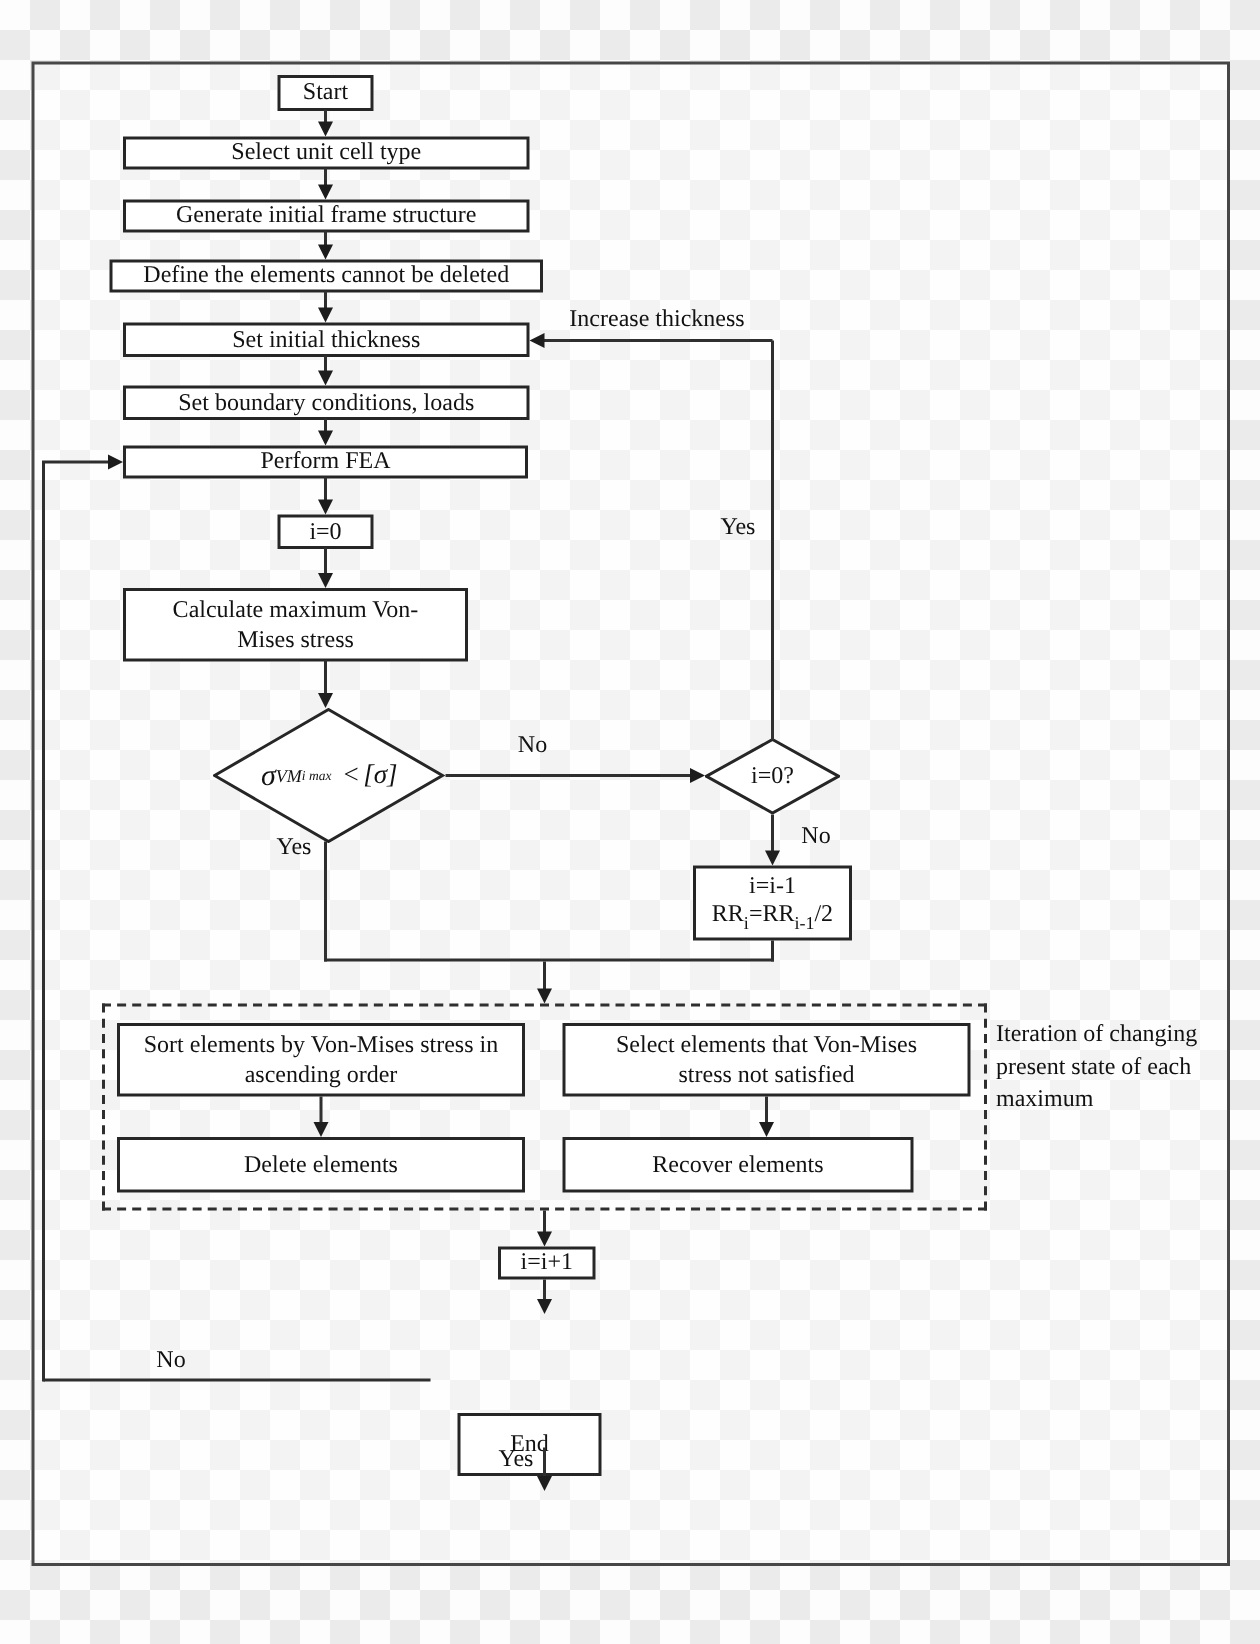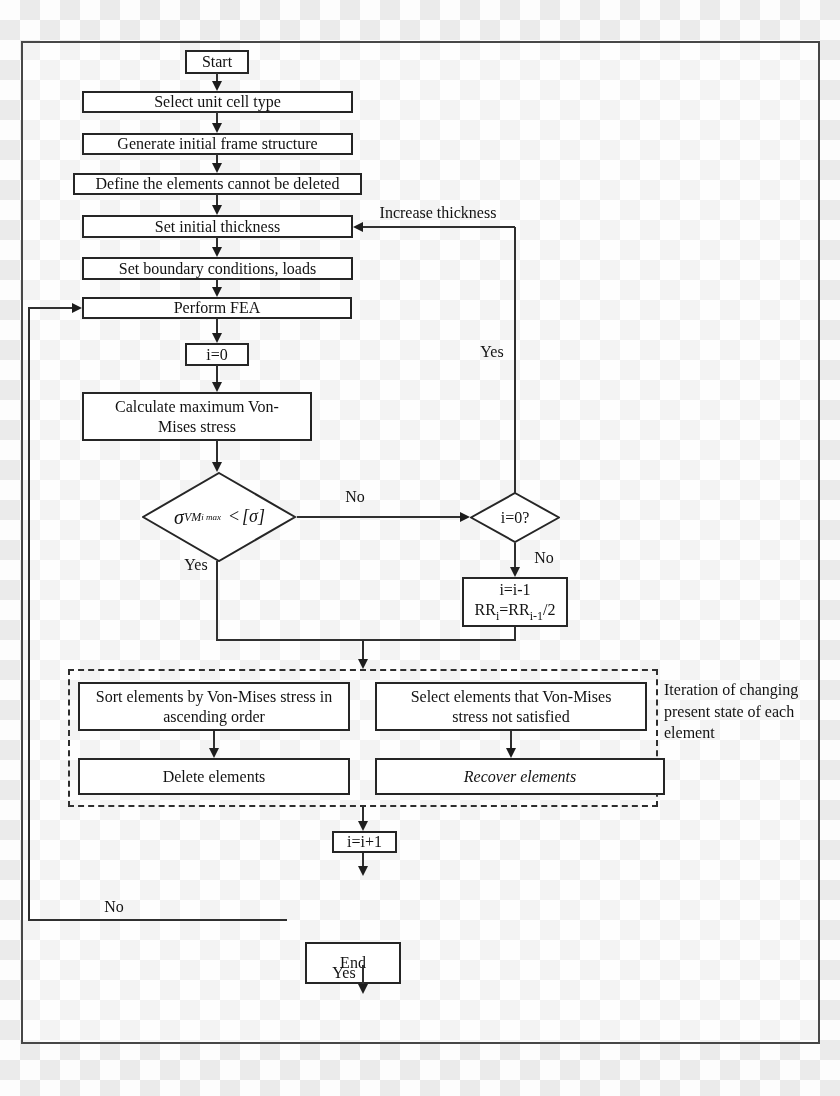--- a/index.html
+++ b/index.html
@@ -89,21 +89,21 @@
 
   <div class="box col" style="left:462px;top:577px;width:106px;height:50px;">
     <div>i=i-1</div>
     <div><span>RR</span><span class="sub1">i</span><span>=RR</span><span class="sub1">i-1</span><span>/2</span></div>
   </div>
 
   <div class="dashbox" style="left:68px;top:669px;width:590px;height:138px;"></div>
   <div class="box" style="left:78px;top:682px;width:272px;height:49px;padding:0 8px;">Sort elements by Von-Mises stress in ascending order</div>
   <div class="box" style="left:375px;top:682px;width:272px;height:49px;padding:0 20px;">Select elements that Von-Mises stress not satisfied</div>
   <div class="box" style="left:78px;top:758px;width:272px;height:37px;">Delete elements</div>
-  <div class="box" style="left:375px;top:758px;width:290px;height:37px;font-style:italic;">Recover elements</div>
+  <div class="box" style="left:375px;top:758px;width:234px;height:37px;">Recover elements</div>
 
   <div class="box" style="left:332px;top:831px;width:65px;height:22px;">i=i+1</div>
   <div class="box" style="left:305px;top:942px;width:96px;height:42px;">End</div>
 
   <div class="ln" style="left:216px;top:73px;width:2px;height:14px;"></div>
   <div class="ah ah-d" style="left:212px;top:81px;"></div>
   <div class="ln" style="left:216px;top:112px;width:2px;height:16px;"></div>
   <div class="ah ah-d" style="left:212px;top:123px;"></div>
   <div class="ln" style="left:216px;top:154px;width:2px;height:14px;"></div>
   <div class="ah ah-d" style="left:212px;top:163px;"></div>
@@ -153,15 +153,15 @@
   <div class="ln" style="left:28px;top:307px;width:45px;height:2px;"></div>
   <div class="ah ah-r" style="left:72px;top:303px;"></div>
 
   <div class="lbl" style="left:363px;top:203px;width:150px;height:20px;">Increase thickness</div>
   <div class="lbl" style="left:470px;top:343px;width:44px;height:18px;">Yes</div>
   <div class="lbl" style="left:332px;top:488px;width:46px;height:18px;">No</div>
   <div class="lbl" style="left:174px;top:556px;width:44px;height:18px;">Yes</div>
   <div class="lbl" style="left:524px;top:549px;width:40px;height:18px;">No</div>
   <div class="lbl" style="left:92px;top:897px;width:44px;height:20px;">No</div>
   <div class="lbl" style="left:322px;top:963px;width:44px;height:20px;">Yes</div>
-  <div class="lbl note" style="left:664px;top:679px;width:158px;height:70px;align-items:flex-start;">Iteration of changing present state of each element</div>
+  <div class="lbl note" style="left:664px;top:679px;width:158px;height:70px;align-items:flex-start;">Iteration of changing present state of each maximum</div>
 
 </div>
 
 </body></html>

